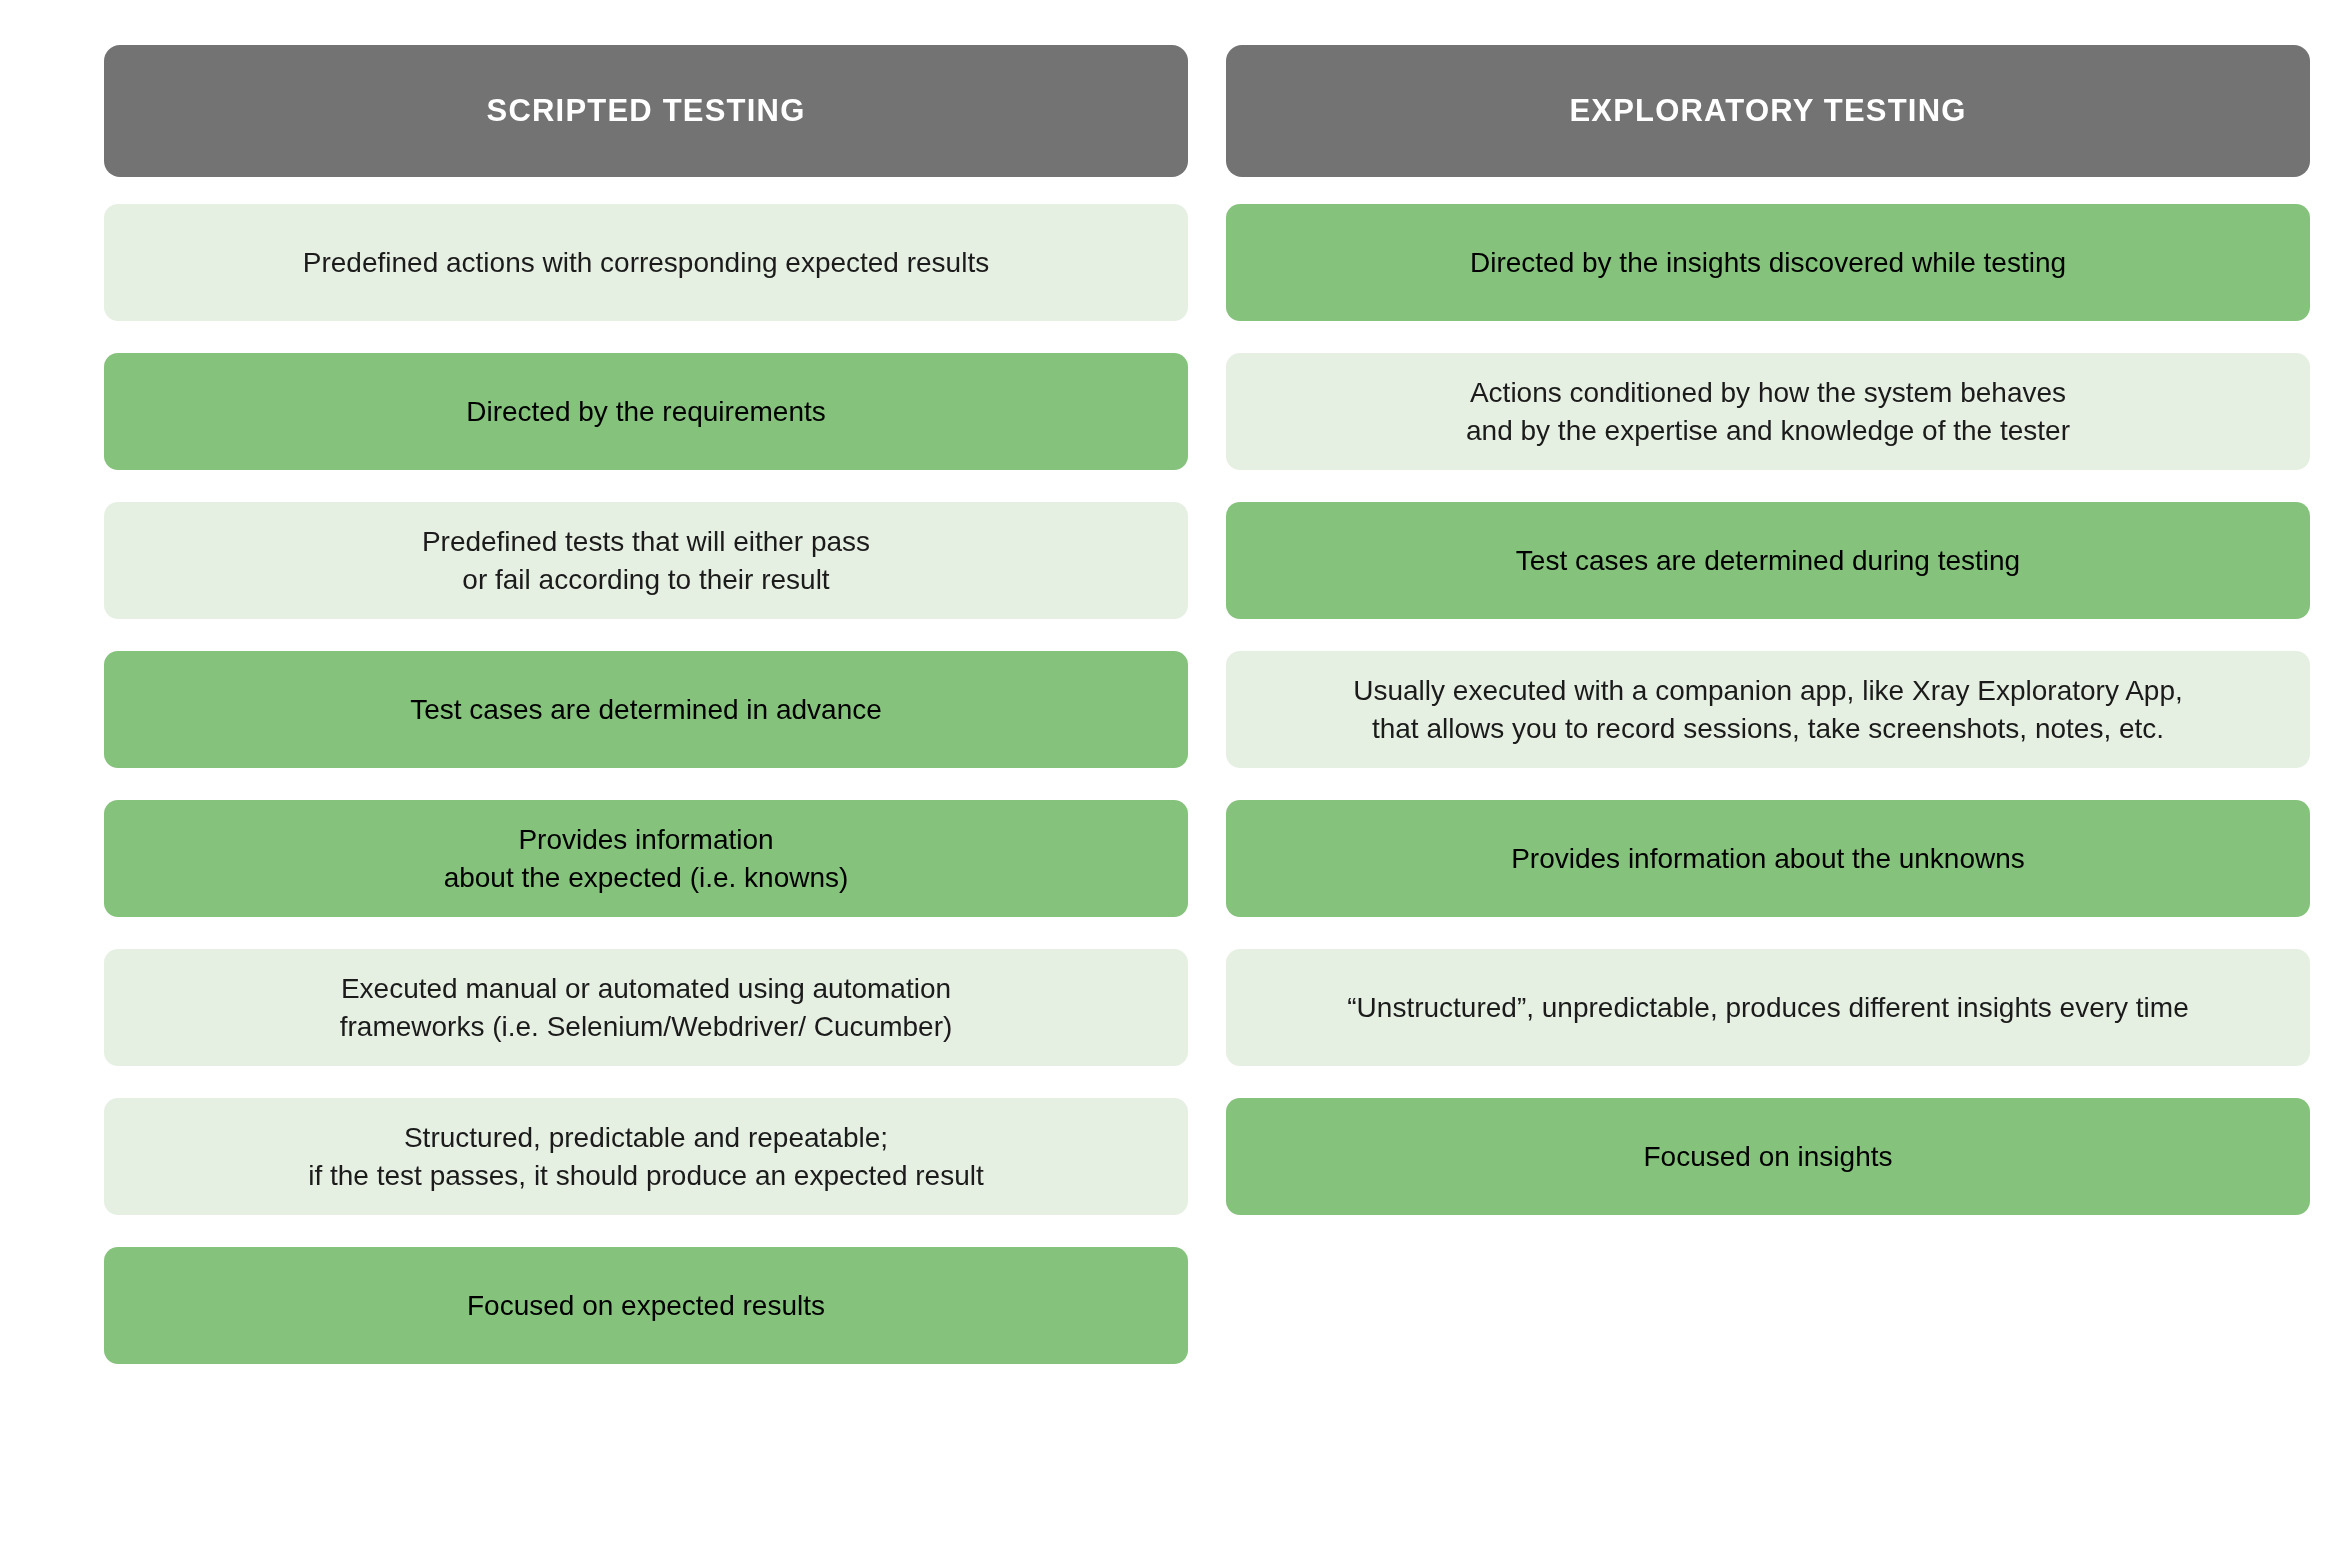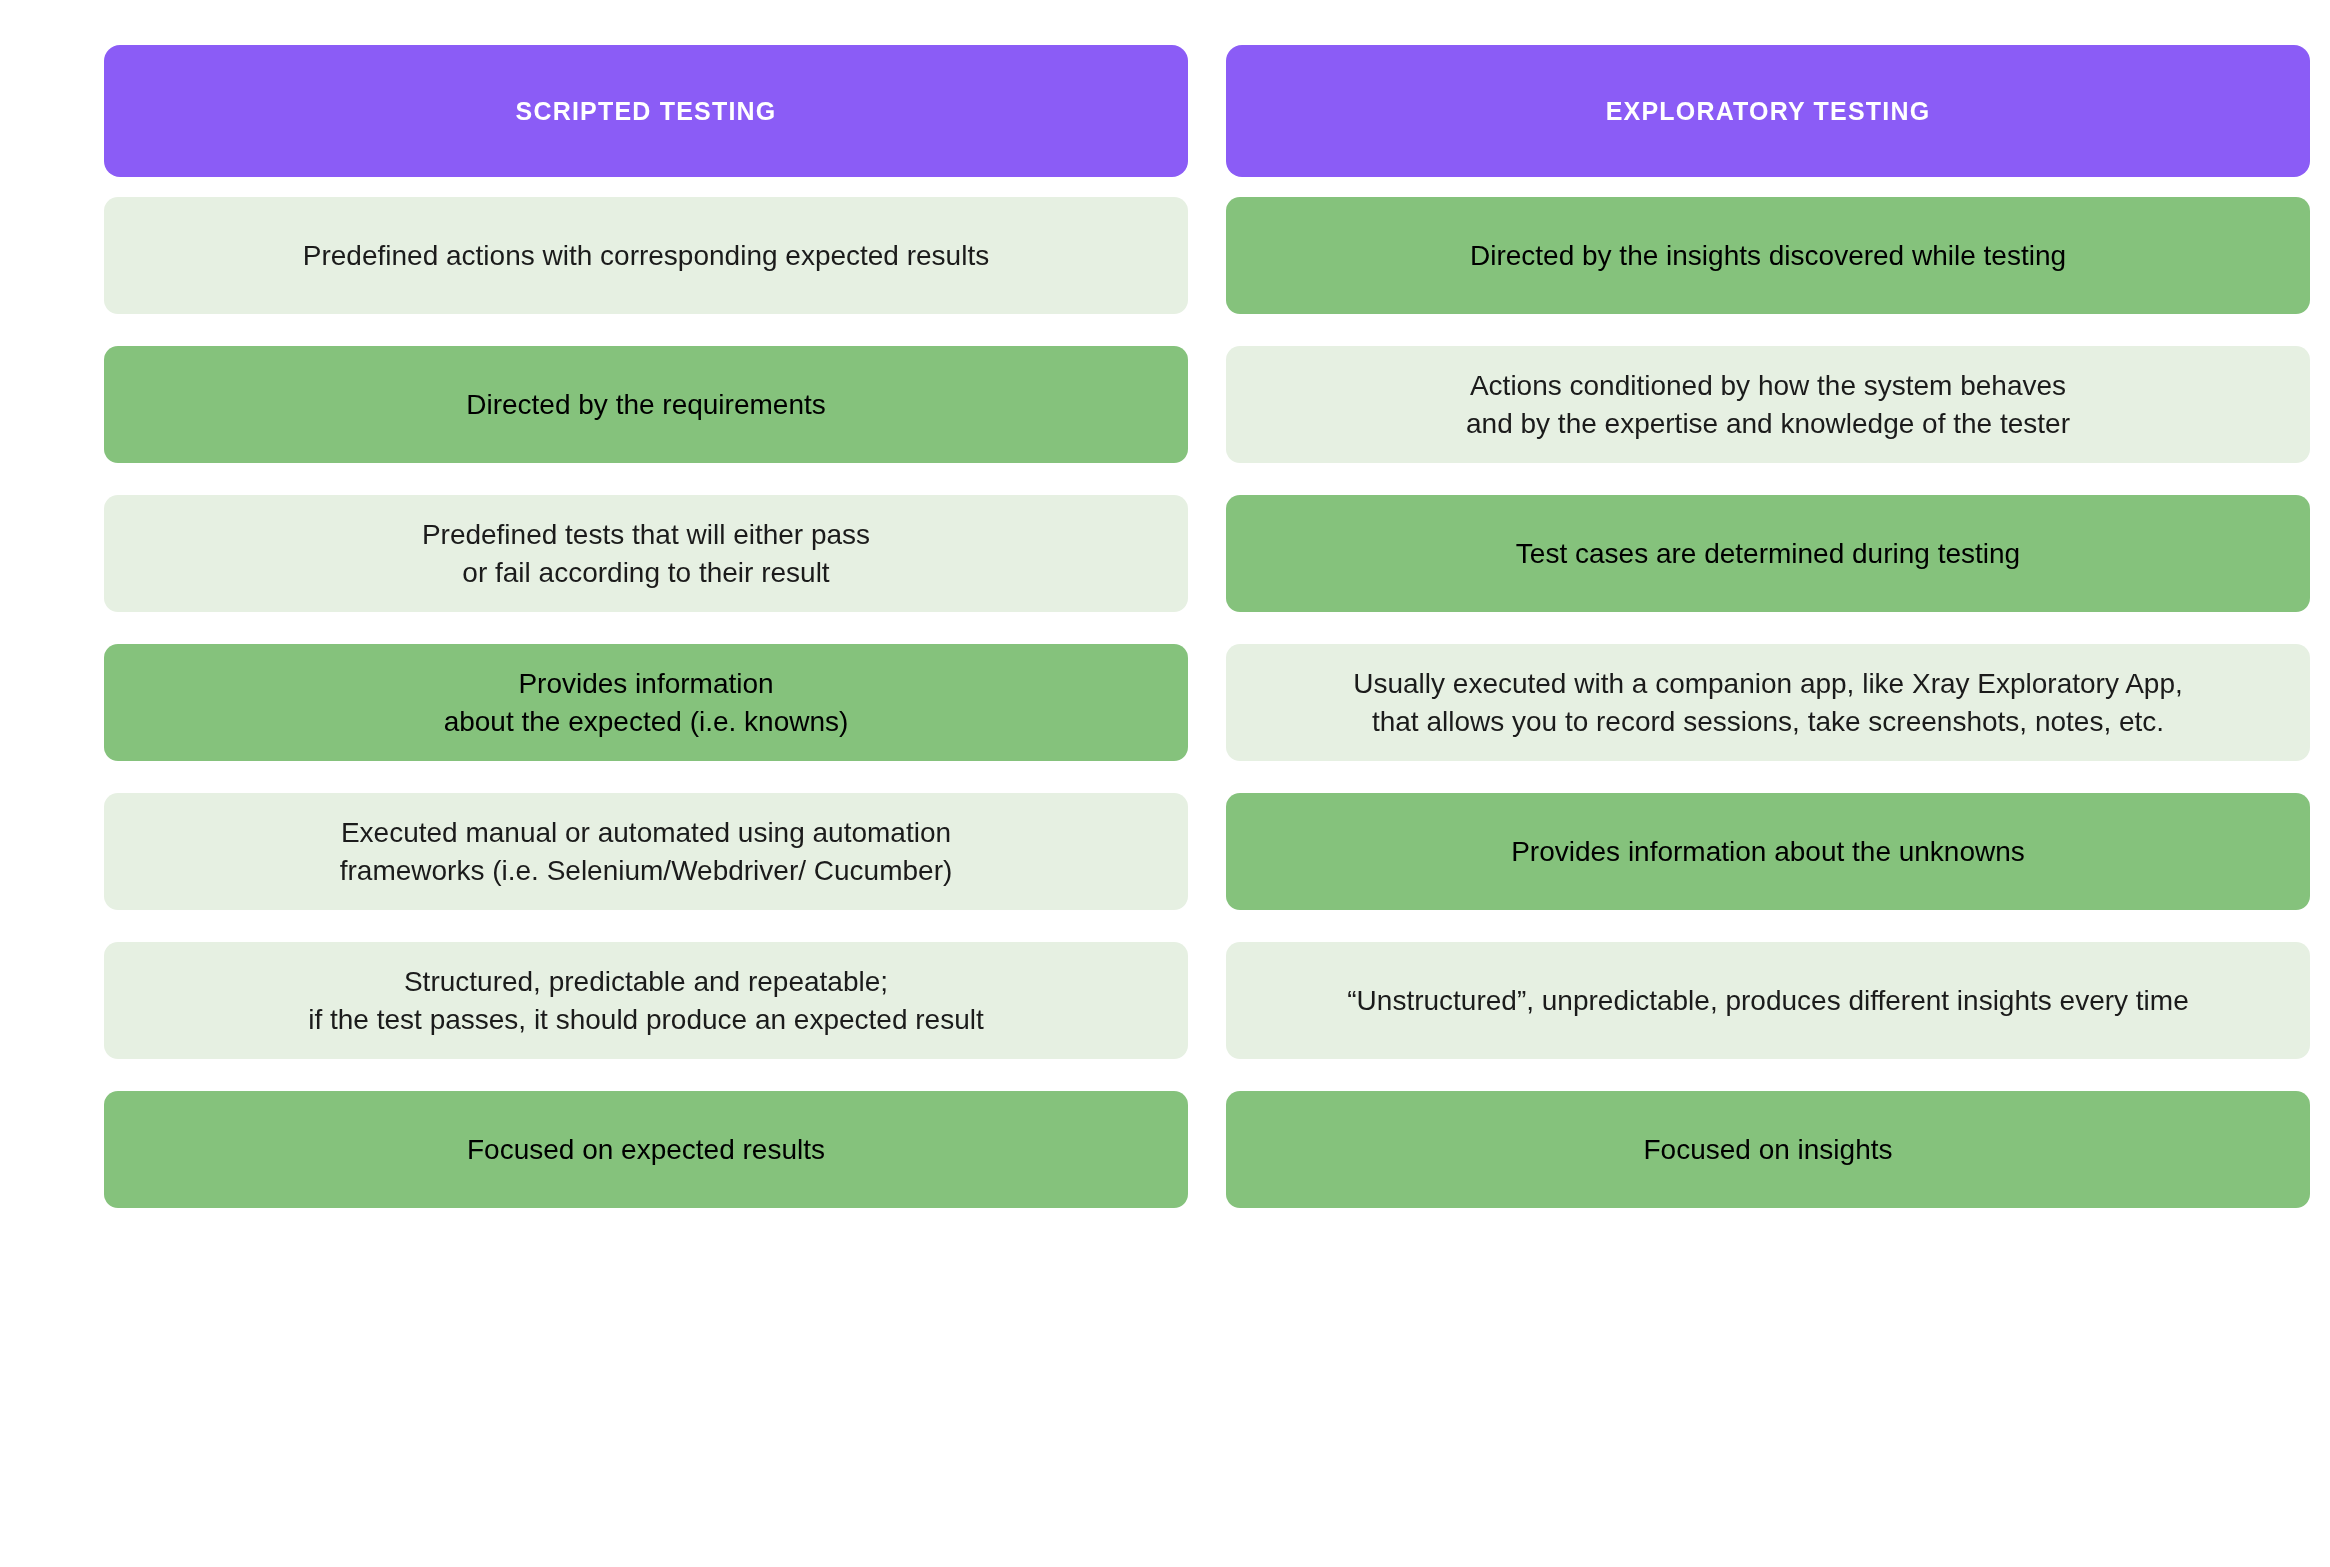--- a/index.html
+++ b/index.html
@@ -28,30 +28,30 @@
     align-items: stretch;
   }
   .column {
     flex: 1 1 0;
     display: flex;
     flex-direction: column;
   }
   .col-header {
     height: 132px;
     border-radius: 16px;
-    background: #8b5cf6;
+    background: #737373;
     color: #ffffff;
     display: flex;
     align-items: center;
     justify-content: center;
     text-align: center;
-    font-size: 25px;
+    font-size: 31px;
     font-weight: bold;
     letter-spacing: 1.2px;
-    margin-bottom: 20px;
+    margin-bottom: 27px;
   }
   .row-stack {
     display: flex;
     flex-direction: column;
     gap: 32px;
   }
   .cell {
     border-radius: 14px;
     min-height: 117px;
     display: flex;
@@ -87,20 +87,23 @@
       <div class="row-stack">
         <div class="cell light">
             <span class="cell-text">Predefined actions with corresponding expected results</span>
           </div>
         <div class="cell green">
             <span class="cell-text">Directed by the requirements</span>
           </div>
         <div class="cell light">
             <span class="cell-text">Predefined tests that will either pass
 or fail according to their result</span>
+          </div>
+        <div class="cell green">
+            <span class="cell-text">Test cases are determined in advance</span>
           </div>
         <div class="cell green">
             <span class="cell-text">Provides information
 about the expected (i.e. knowns)</span>
           </div>
         <div class="cell light">
             <span class="cell-text">Executed manual or automated using automation
 frameworks (i.e. Selenium/Webdriver/ Cucumber)</span>
           </div>
         <div class="cell light">

